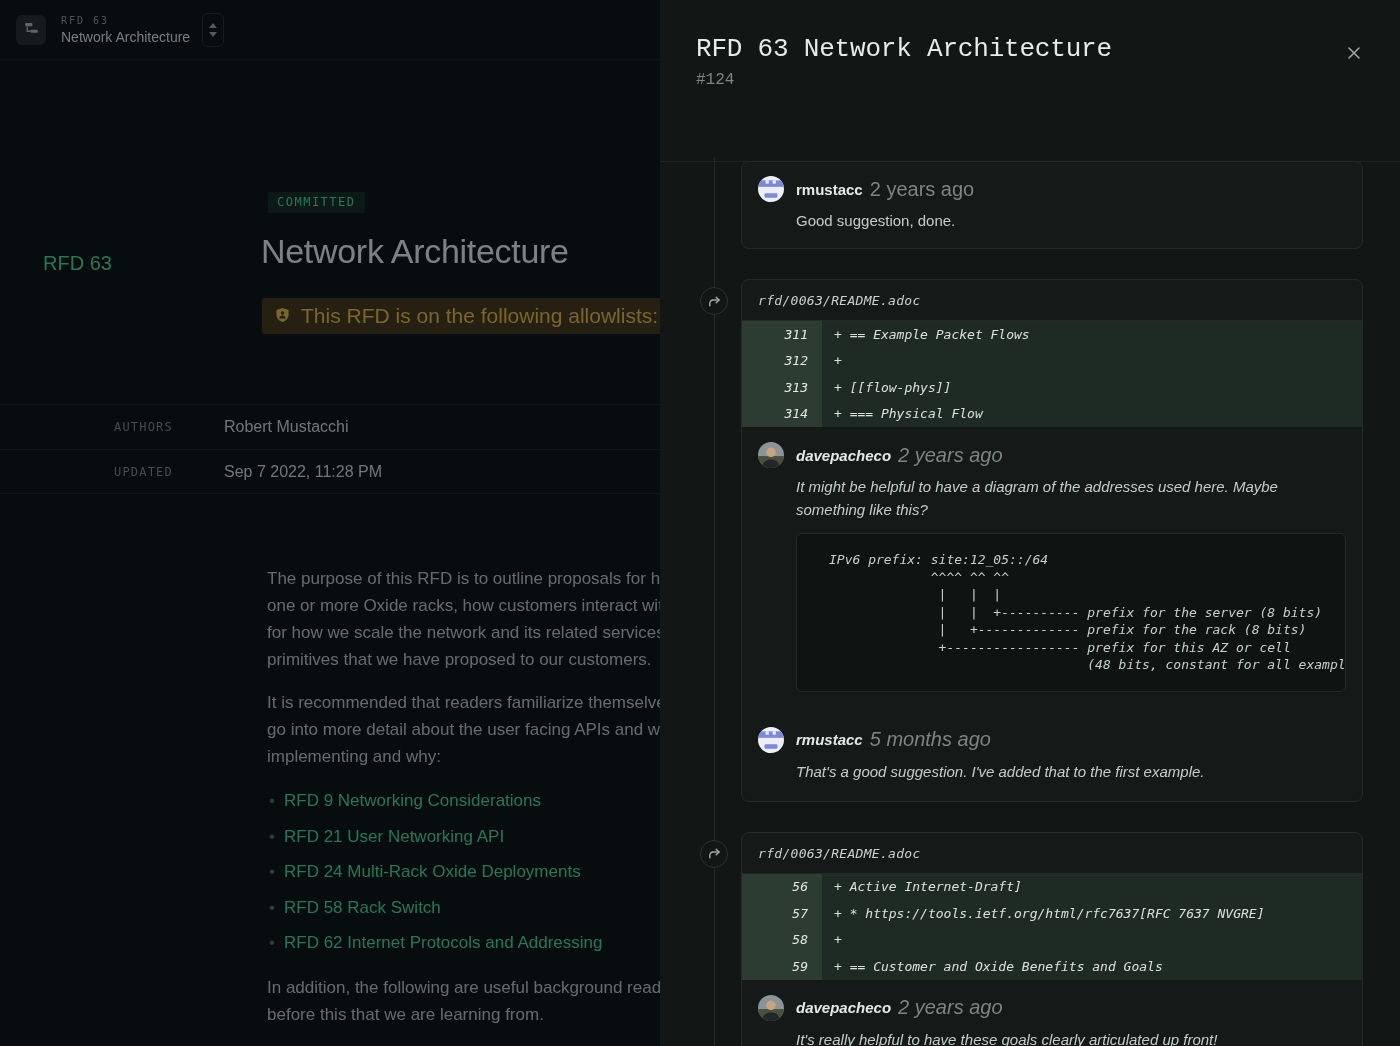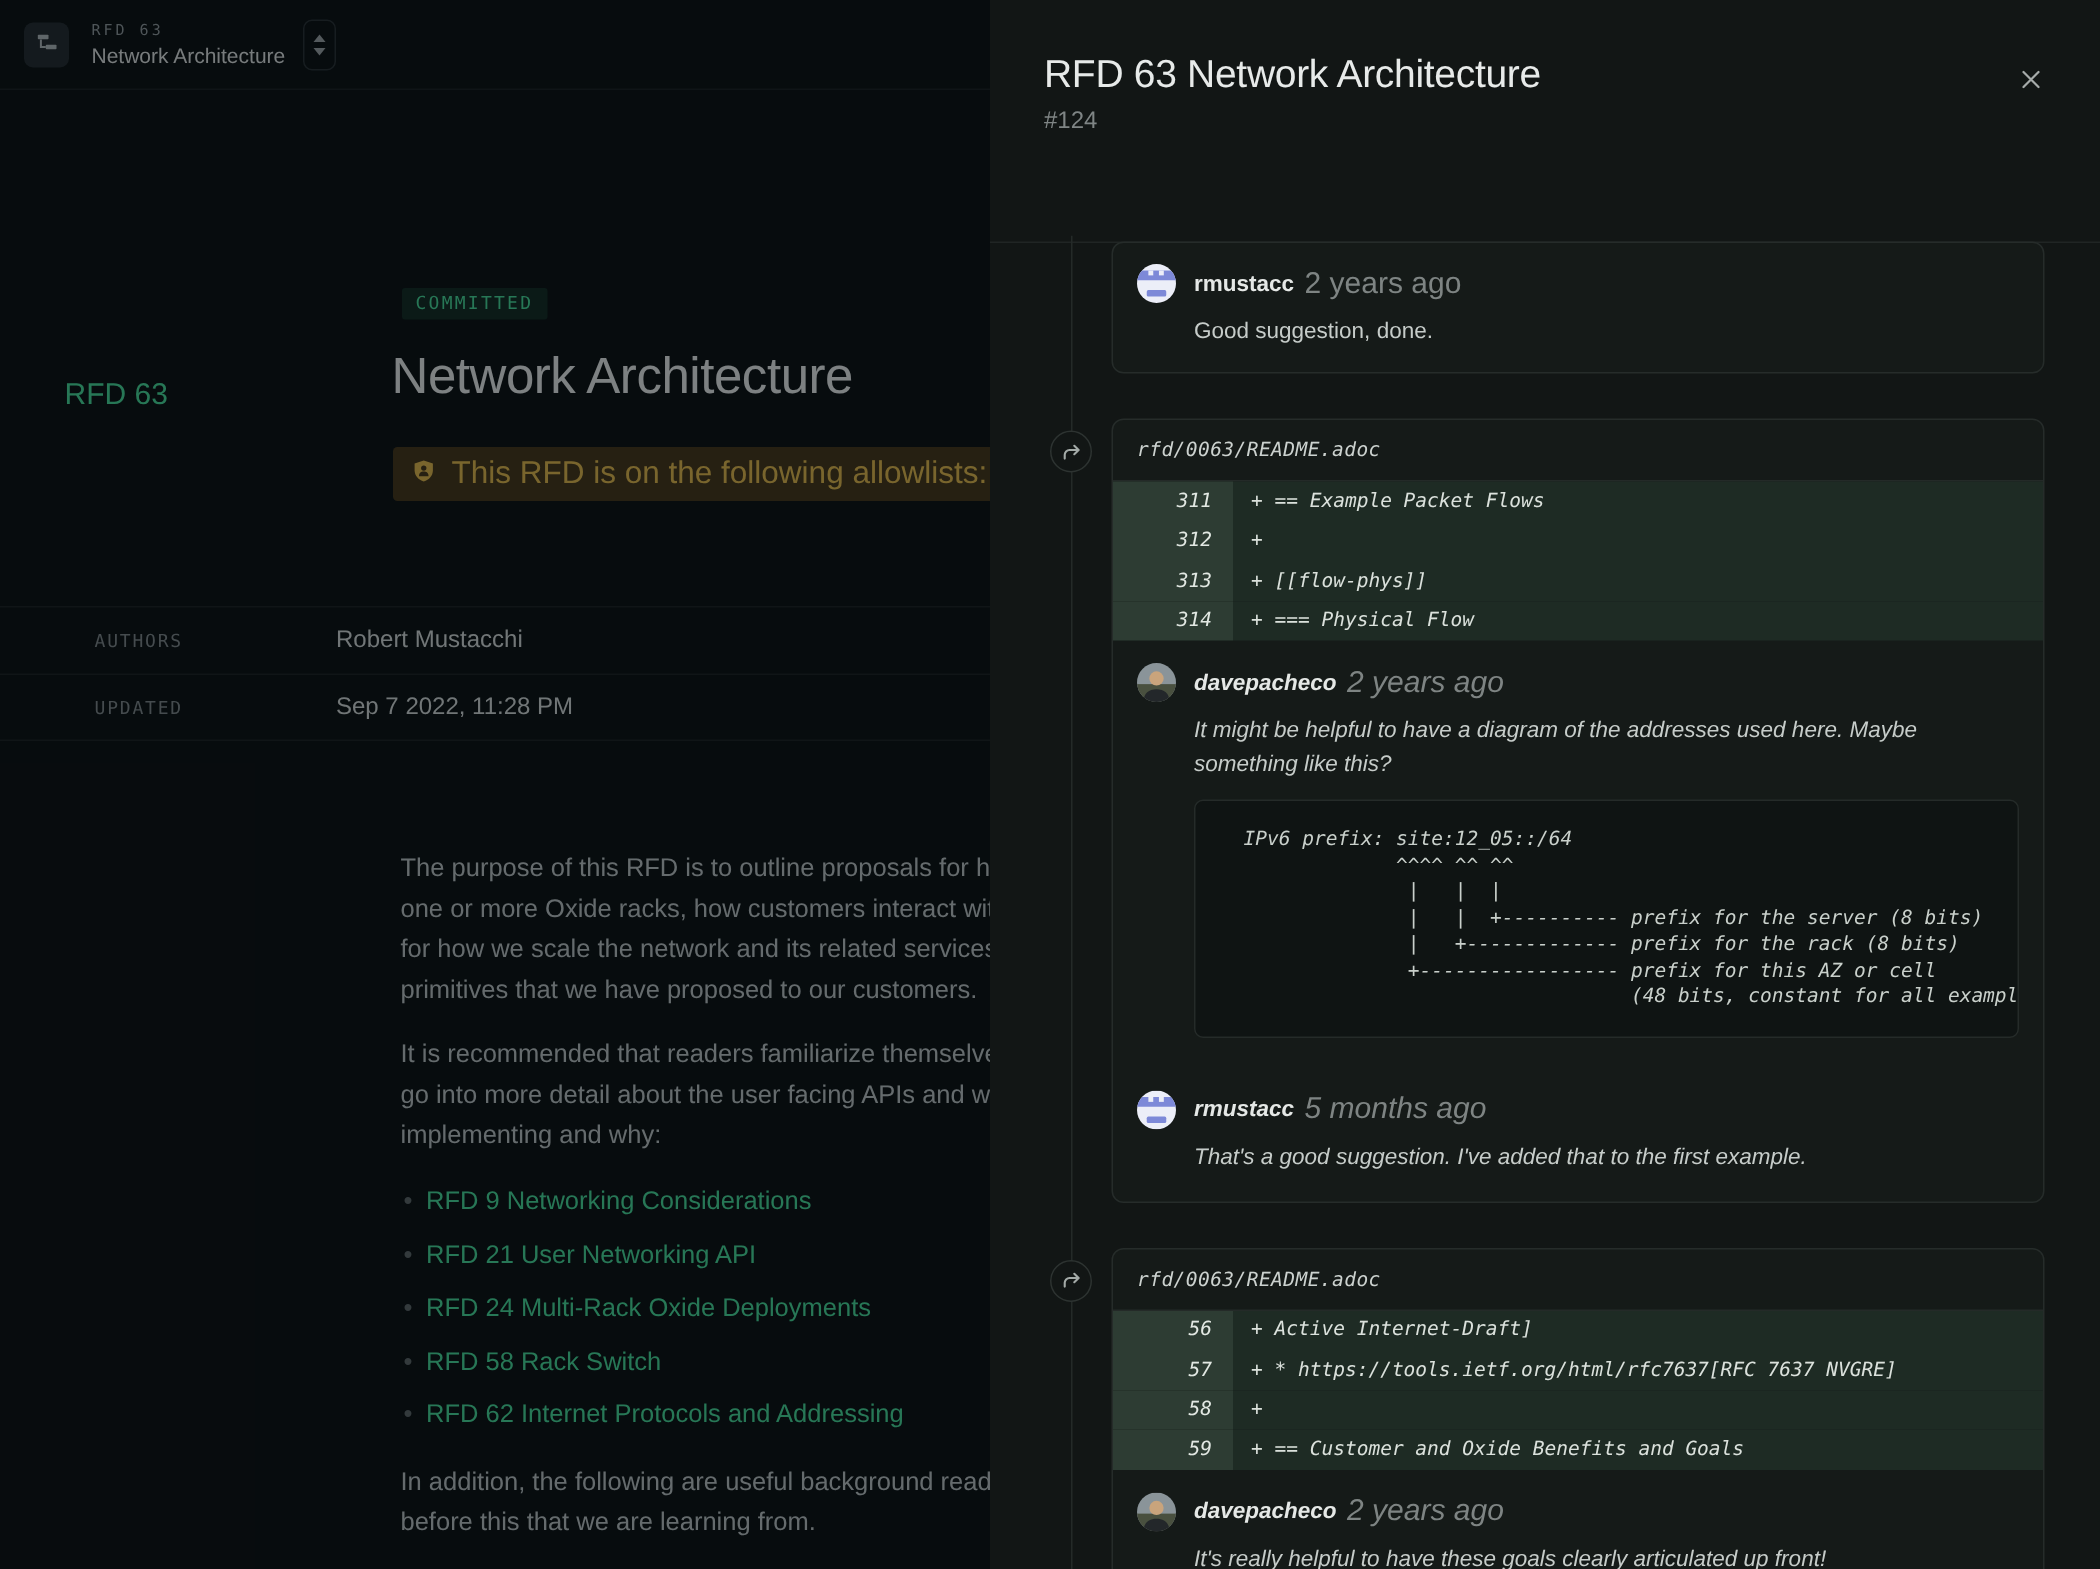--- a/index.html
+++ b/index.html
@@ -25,36 +25,36 @@
   .doc { position:relative; }
   .rfd-num { position:absolute; left:43px; top:192px; font-size:20px; color:#48d597; }
   .state-badge { position:absolute; left:268px; top:132px; font-family:"DejaVu Sans Mono","Liberation Mono",monospace; font-size:12px; letter-spacing:1.5px; color:#48d597; background:rgba(72,213,151,0.13); padding:3px 9px 4px; border-radius:2px; }
   .doc-title { position:absolute; left:261px; top:172px; font-size:34px; font-weight:400; letter-spacing:-0.3px; color:#e4e7e7; white-space:nowrap; }
   .allow-banner { position:absolute; left:262px; top:238px; width:640px; height:36px; background:#45381d; border-radius:3px; display:flex; align-items:center; gap:11px; padding:0 13px; color:#ddb54e; font-size:21px; white-space:nowrap; }
   .allow-banner svg { flex:none; }
 
   .meta-table { position:absolute; left:0; top:344px; width:1000px; }
   .meta-row { display:flex; align-items:center; height:45px; border-top:1px solid rgba(255,255,255,0.07); }
   .meta-row:last-child { border-bottom:1px solid rgba(255,255,255,0.07); }
-  .meta-label { width:224px; padding-left:63px; font-family:"DejaVu Sans Mono","Liberation Mono",monospace; font-size:12px; letter-spacing:1.2px; color:#7e8689; }
+  .meta-label { width:224px; padding-left:63px; font-family:"DejaVu Sans Mono","Liberation Mono",monospace; font-size:12px; letter-spacing:1.2px; color:#7e8689;text-align:center; }
   .meta-value { font-size:16px; color:#ced3d3; }
 
   .doc-body { position:absolute; left:267px; top:505px; width:860px; }
   .para .line { white-space:nowrap; font-size:17px; line-height:27px; color:#b9c0c2; }
   .para { margin-bottom:16px; }
   .doc-links { list-style:none; margin-top:20px; margin-bottom:20px; }
   .doc-links li { position:relative; font-size:17px; line-height:22px; margin-bottom:13.5px; padding-left:17px; color:#48d597; white-space:nowrap; cursor:pointer; }
   .doc-links li::before { content:"•"; position:absolute; left:2px; color:#5e6669; }
 
   
   .overlay { position:absolute; inset:0; background:rgba(1,4,6,0.45); z-index:5; }
 
   
   .panel { position:absolute; left:660px; top:0; width:740px; height:1046px; background:#121615; z-index:10; }
-  .panel-header { position:relative; height:162px; padding:34px 36px 0; border-bottom:1px solid #202524; }
+  .panel-header { position:relative; height:162px; padding:34px 36px 0; border-bottom:1px solid #202524;font-family:Liberation Mono, monospace; }
   .panel-title { font-size:26px; font-weight:500; color:#e7eae9; letter-spacing:-0.2px; }
   .panel-number { font-size:16px; color:#7f8585; margin-top:7px; }
   .close-btn { position:absolute; top:44px; right:36px; width:20px; height:20px; background:none; border:none; cursor:pointer; color:#a6abaa; display:flex; align-items:center; justify-content:center; }
 
   .panel-body { position:absolute; left:0; top:157px; right:0; bottom:0; overflow:hidden; padding:4px 37px 0 81px; }
   .timeline-line { position:absolute; left:54px; top:0; bottom:0; width:1px; background:#242a28; }
 
   .comment-card { position:relative; border:1px solid #262c2a; border-radius:8px; background:#151a18; padding:14px 16px; }
   .comment-head { display:flex; align-items:center; }
   .avatar { width:26px; height:26px; border-radius:50%; overflow:hidden; flex:none; display:block; }

